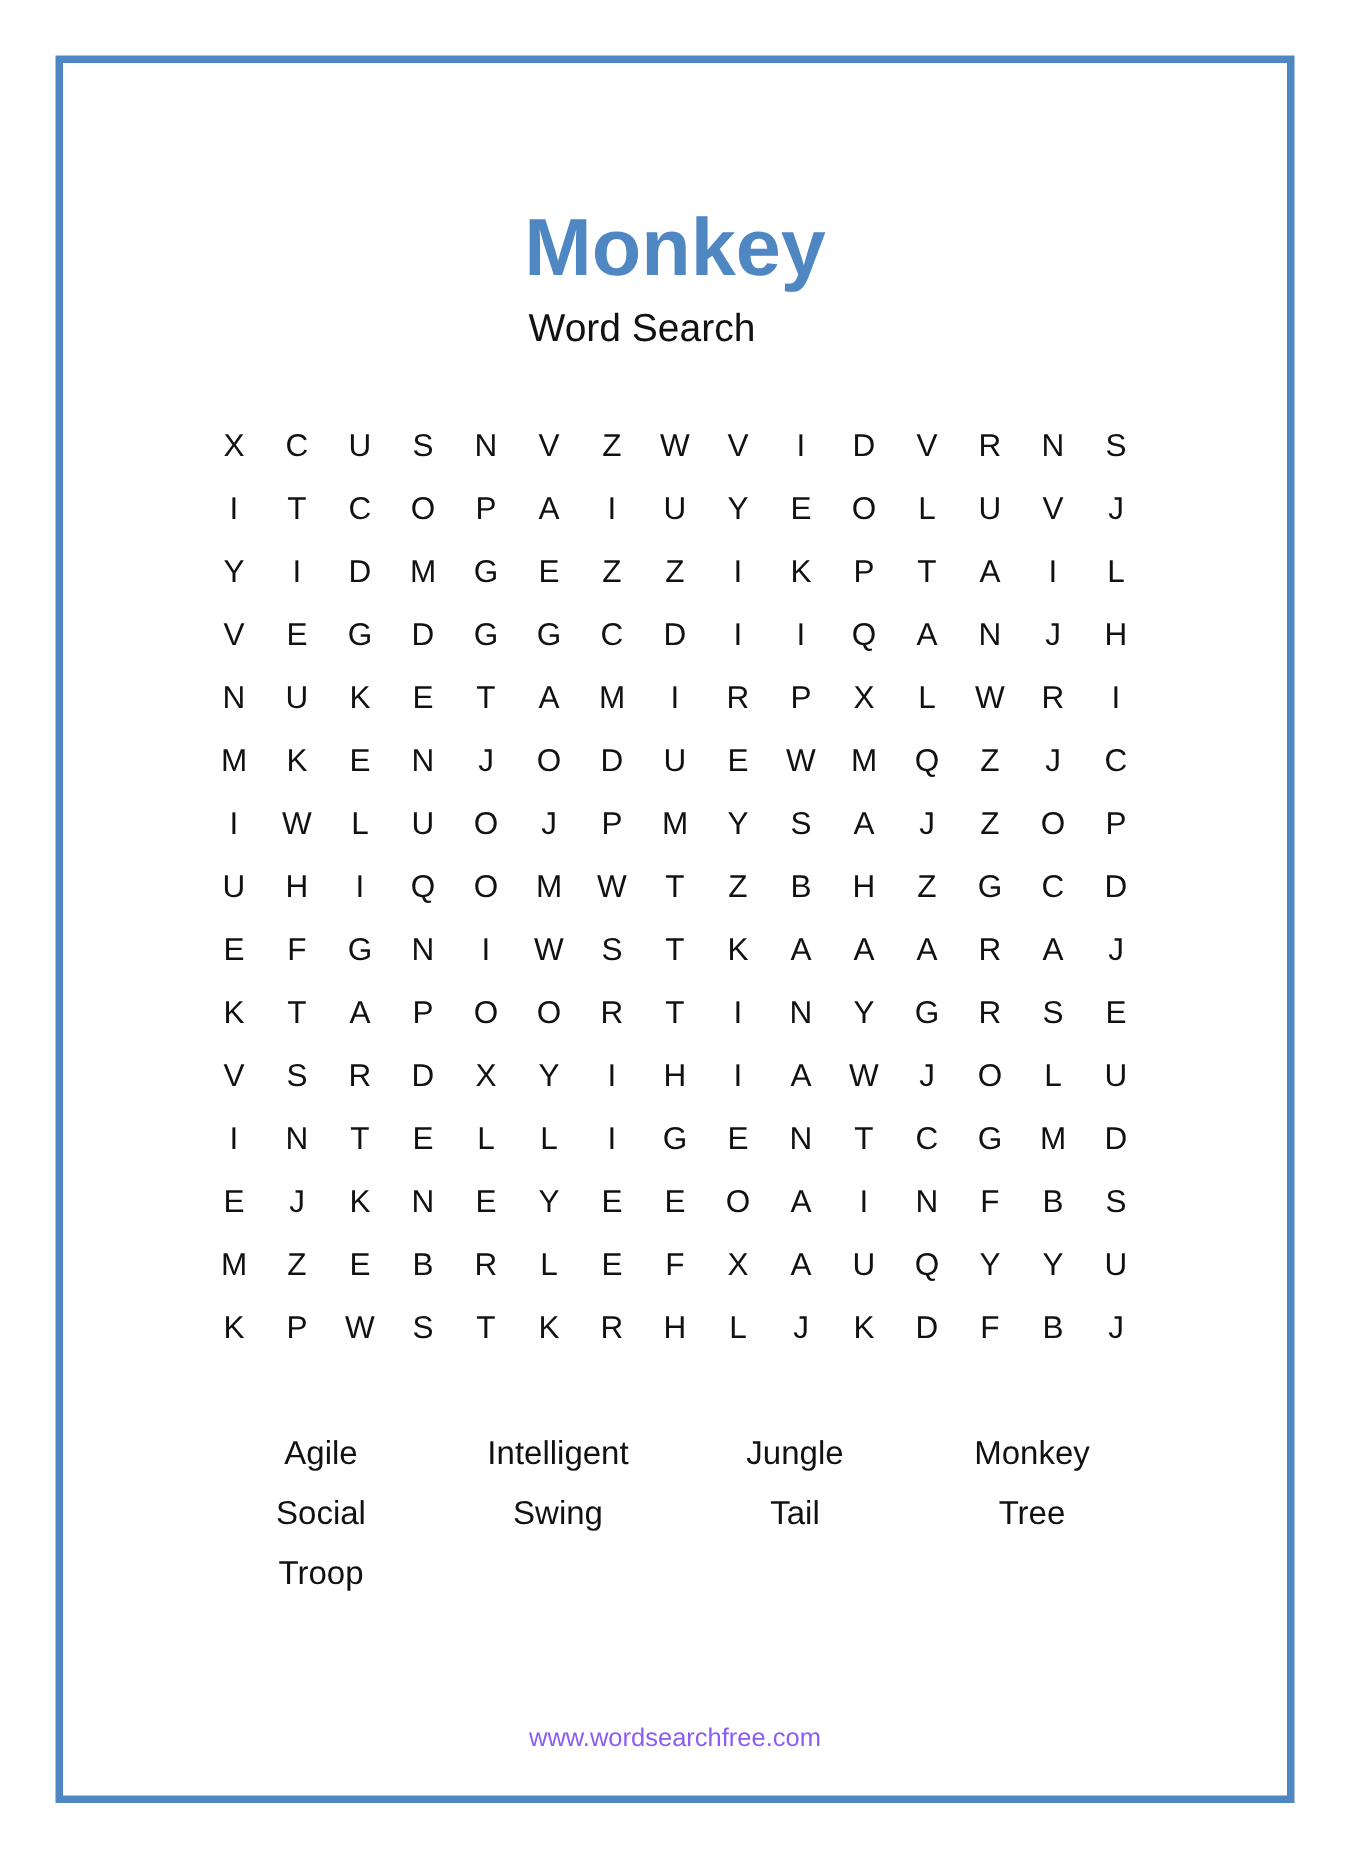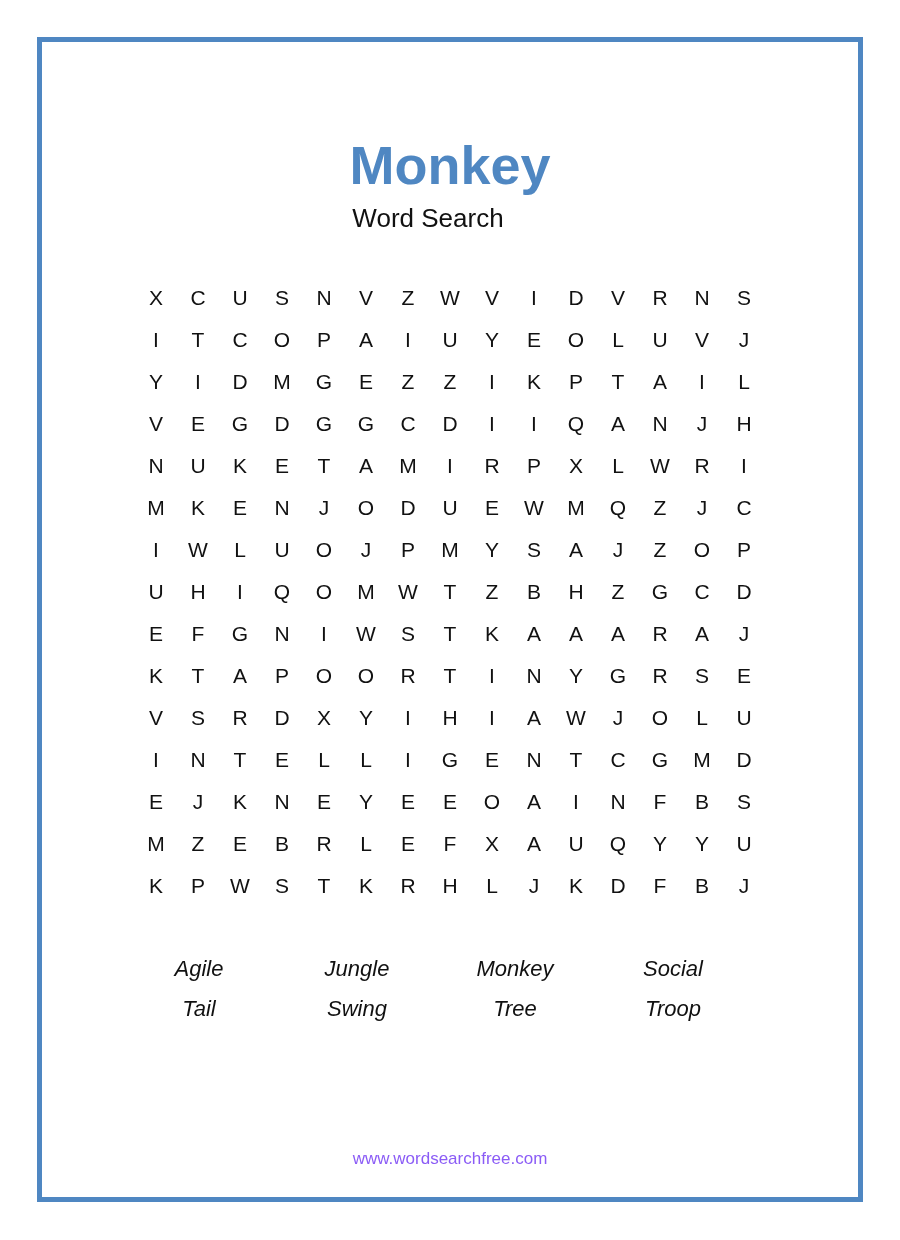--- a/index.html
+++ b/index.html
@@ -55,26 +55,25 @@
     .cell {
       width: 42px;
       height: 42px;
       line-height: 42px;
       text-align: center;
       font-size: 21px;
       color: #111111;
     }
     .words {
       position: absolute;
-      left: 120px;
+      left: 135px;
       top: 951px;
       display: grid;
       grid-template-columns: 158px 158px 158px 158px;
       grid-auto-rows: 40px;
-      font-style: italic;
     }
     .word {
       text-align: center;
       font-size: 22px;
       line-height: 36px;
       color: #111111;
     }
     .footer {
       position: absolute;
       left: 0;
@@ -317,22 +316,23 @@
     <div class="cell">J</div>
     <div class="cell">K</div>
     <div class="cell">D</div>
     <div class="cell">F</div>
     <div class="cell">B</div>
     <div class="cell">J</div>
   </div>
 
 <div class="words" id="word-list">
     <div class="word">Agile</div>
+    <div class="word">Intelligent</div>
     <div class="word">Jungle</div>
     <div class="word">Monkey</div>
     <div class="word">Social</div>
+    <div class="word">Swing</div>
     <div class="word">Tail</div>
-    <div class="word">Swing</div>
     <div class="word">Tree</div>
     <div class="word">Troop</div>
   </div>
 
 <div class="footer">www.wordsearchfree.com</div>
 
 </body></html>

